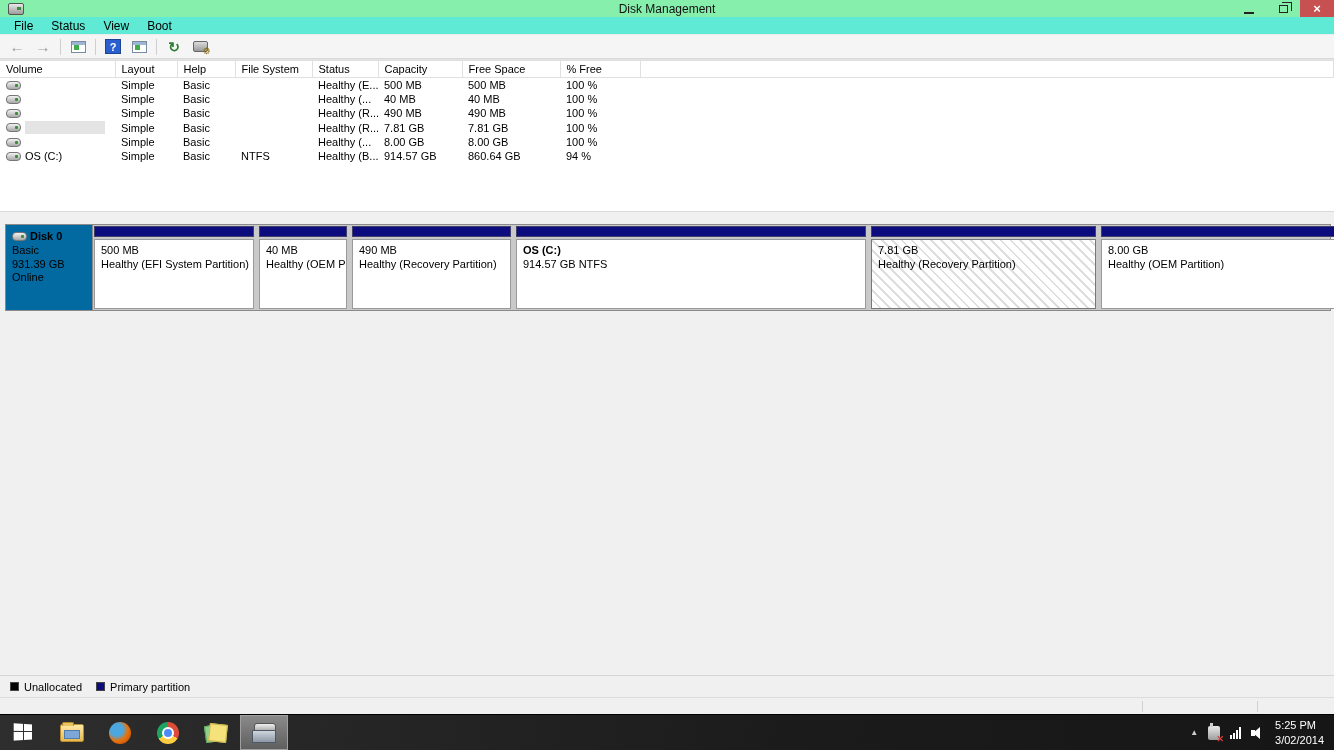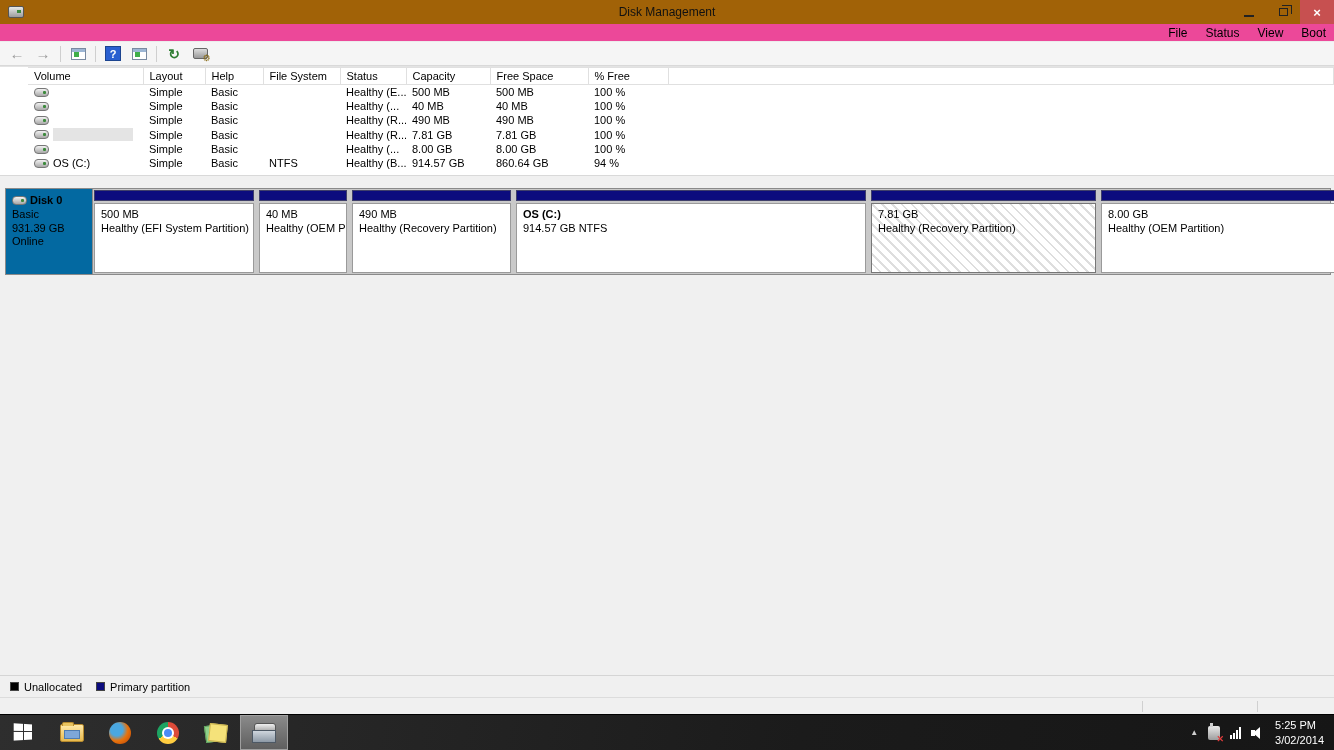--- a/index.html
+++ b/index.html
@@ -2,50 +2,50 @@
 <html><head>
 <meta charset="utf-8">
 <style>
   * { margin:0; padding:0; box-sizing:border-box; }
   html,body { width:1334px; height:750px; overflow:hidden; }
   body { font-family:"Liberation Sans", sans-serif; font-size:11px; color:#000; background:#1c1c1c; }
 
   .window { width:1334px; height:714px; display:flex; flex-direction:column; background:#fff; }
 
   
-  .titlebar { height:24px; background:#a16207; display:flex; align-items:center; position:relative; flex:0 0 auto; }
+  .titlebar { height:17px; background:#86efac; display:flex; align-items:center; position:relative; flex:0 0 auto; }
   .titlebar .app-icon { width:16px; height:12px; margin:0 6px 0 8px; background:linear-gradient(#e8e8e8,#9c9c9c); border:1px solid #555; border-radius:2px; position:relative; }
   .titlebar .app-icon::after { content:""; position:absolute; right:2px; top:3px; width:4px; height:3px; background:#3c8a3c; }
   .title-text { position:absolute; left:0; right:0; text-align:center; font-size:12px; color:#111; }
   .win-controls { margin-left:auto; display:flex; height:100%; z-index:2; }
   .win-btn { width:34px; height:100%; display:flex; align-items:center; justify-content:center; color:#111; }
   .win-btn.min::after { content:""; width:10px; height:2px; background:#222; margin-top:8px; }
   .win-btn.restore .sq { width:9px; height:8px; border:1px solid #222; background:transparent; position:relative; }
   .win-btn.restore .sq::before { content:""; position:absolute; left:2px; top:-4px; width:9px; height:8px; border:1px solid #222; border-bottom:none; border-left:none; }
   .win-btn.close { background:#c75050; color:#fff; font-size:13px; font-weight:bold; }
 
   
-  .menubar { height:18px; background:#ec4899; display:flex; align-items:center; padding-left:6px; gap:2px; flex:0 0 auto; border-bottom:1px solid #ececec;justify-content:flex-end; }
+  .menubar { height:18px; background:#5eead4; display:flex; align-items:center; padding-left:6px; gap:2px; flex:0 0 auto; border-bottom:1px solid #ececec; }
   .menu-item { padding:2px 8px; font-size:12px; }
 
   
   .toolbar { height:24px; background:#f5f5f5; display:flex; align-items:center; padding-left:6px; gap:4px; border-bottom:1px solid #d9d9d9; flex:0 0 auto; }
   .tb-btn { width:22px; height:20px; display:flex; align-items:center; justify-content:center; }
   .tb-sep { width:1px; height:16px; background:#cfcfcf; margin:0 2px; }
   .arrow { font-size:15px; font-weight:bold; color:#9a9a9a; line-height:1; }
   .mini-win { width:15px; height:12px; border:1px solid #7a8aa0; background:#fff; position:relative; }
   .mini-win::before { content:""; position:absolute; left:0; top:0; right:0; height:3px; background:#9db6d4; }
   .mini-win::after { content:""; position:absolute; left:2px; bottom:2px; width:5px; height:5px; background:#3fae49; }
   .help-btn { width:16px; height:15px; background:#2a5fd0; color:#fff; font-weight:bold; font-size:11px; display:flex; align-items:center; justify-content:center; border:1px solid #1c448f; }
   .refresh-glyph { color:#2e7d32; font-size:14px; font-weight:bold; line-height:1; }
   .disk-gear { width:15px; height:11px; background:linear-gradient(#dcdcdc,#9a9a9a); border:1px solid #666; border-radius:2px; position:relative; }
   .disk-gear::after { content:"⚙"; position:absolute; right:-4px; bottom:-5px; font-size:9px; color:#8a6d1a; }
 
   
-  .vol-list { height:109px; background:#fff; flex:0 0 auto; border-top:1px solid #e3e3e3;padding-left:28px; }
+  .vol-list { height:152px; background:#fff; flex:0 0 auto; border-top:1px solid #e3e3e3; }
   .vtable { width:100%; border-collapse:collapse; table-layout:fixed; }
   .vtable th { font-weight:normal; text-align:left; font-size:11px; padding:2px 6px; border-right:1px solid #e0e0e0; border-top:1px solid #e0e0e0; border-bottom:1px solid #e0e0e0; height:17px; white-space:nowrap; overflow:hidden; }
   .vtable td { font-size:11px; padding:1px 6px; height:14px; white-space:nowrap; overflow:hidden; }
   .vol-cell { display:flex; align-items:center; gap:4px; }
   .drive-ico { width:15px; height:9px; flex:0 0 auto; background:linear-gradient(#f2f2f2,#a8a8a8); border:1px solid #777; border-radius:4px; position:relative; }
   .drive-ico::after { content:""; position:absolute; right:2px; top:2px; width:3px; height:3px; background:#3c8a3c; border-radius:1px; }
   .sel-box { background:#e4e4e4; display:inline-block; width:80px; height:13px; }
 
   .splitter { height:6px; background:#f0f0f0; border-top:1px solid #d9d9d9; flex:0 0 auto; }
 

